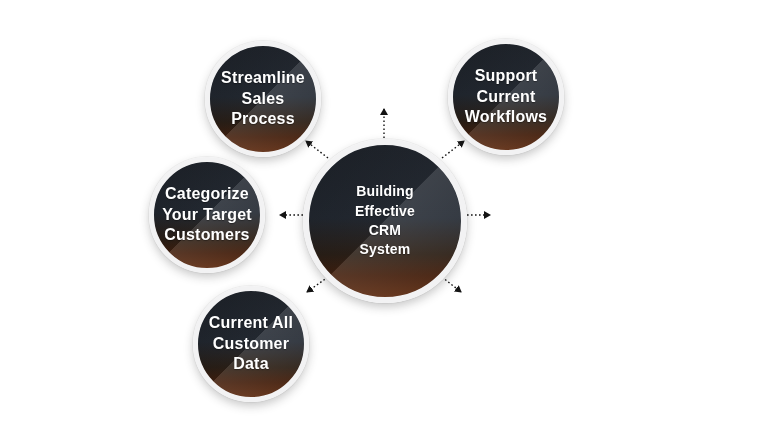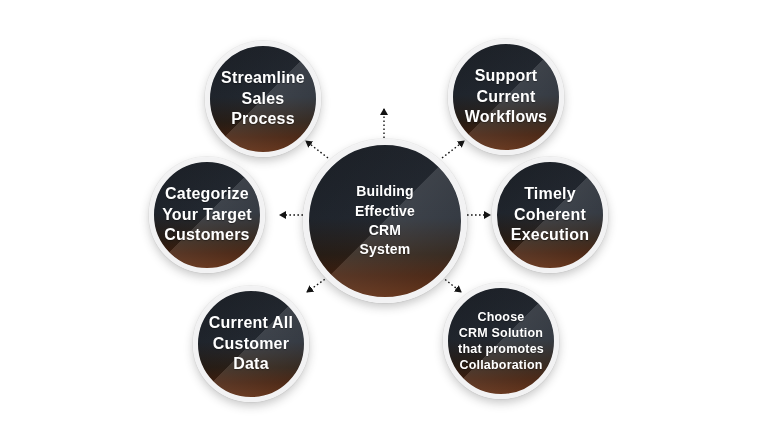--- a/index.html
+++ b/index.html
@@ -121,32 +121,21 @@
 Your Target
 Customers</span>
   </div>
 
   <div class="bubble sat sat-tr">
     <span class="label">Support
 Current
 Workflows</span>
   </div>
 
-  <div class="bubble sat sat-mr">
-    <span class="label">Timely
-Coherent
-Execution</span>
-  </div>
 
   <div class="bubble sat sat-bl">
     <span class="label">Current All
 Customer
 Data</span>
   </div>
 
-  <div class="bubble sat sat-br">
-    <span class="label">Choose
-CRM Solution
-that promotes
-Collaboration</span>
-  </div>
 
 </div>
 
 </body></html>

